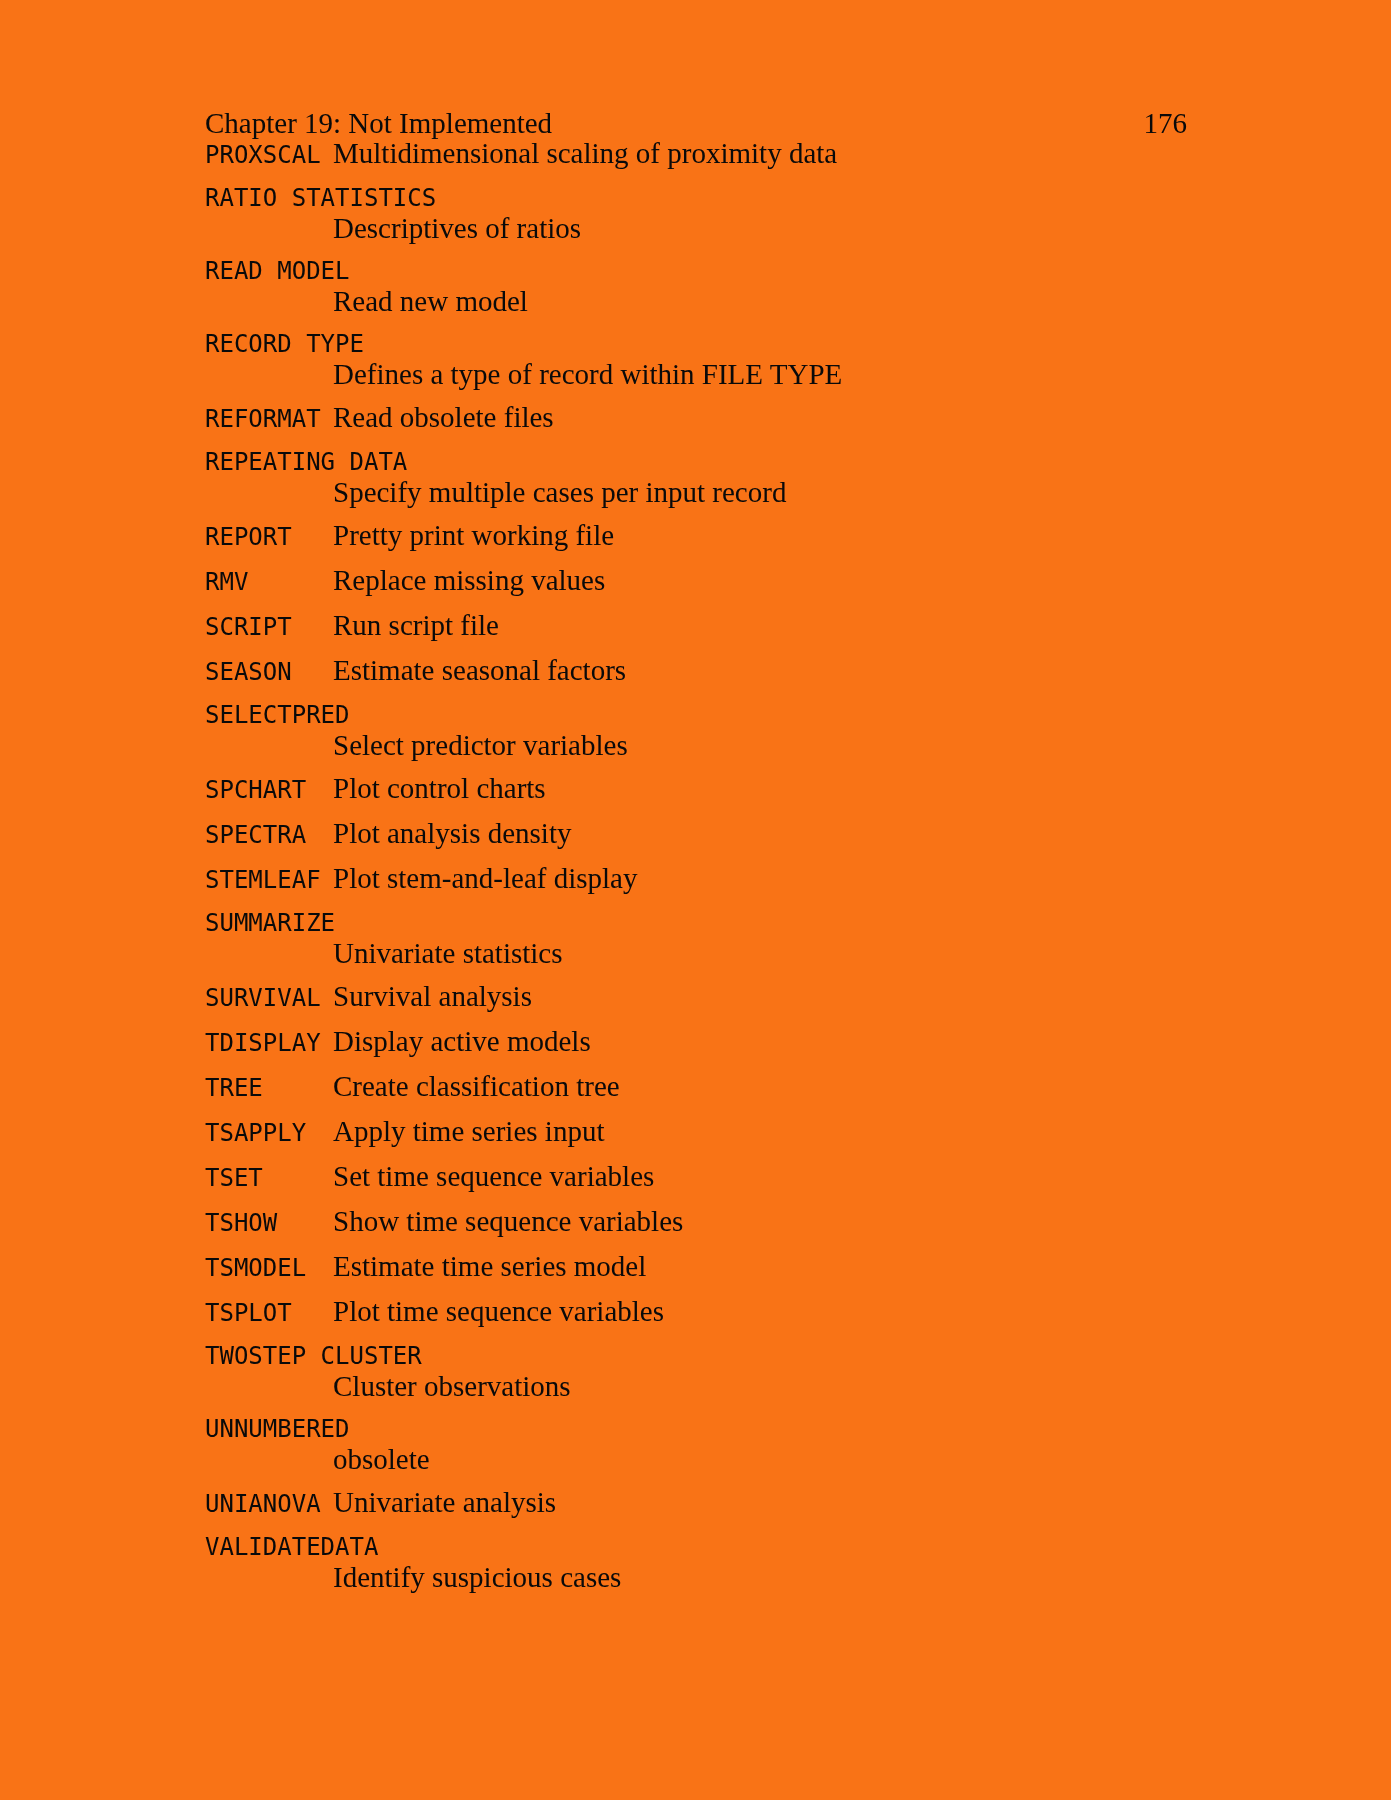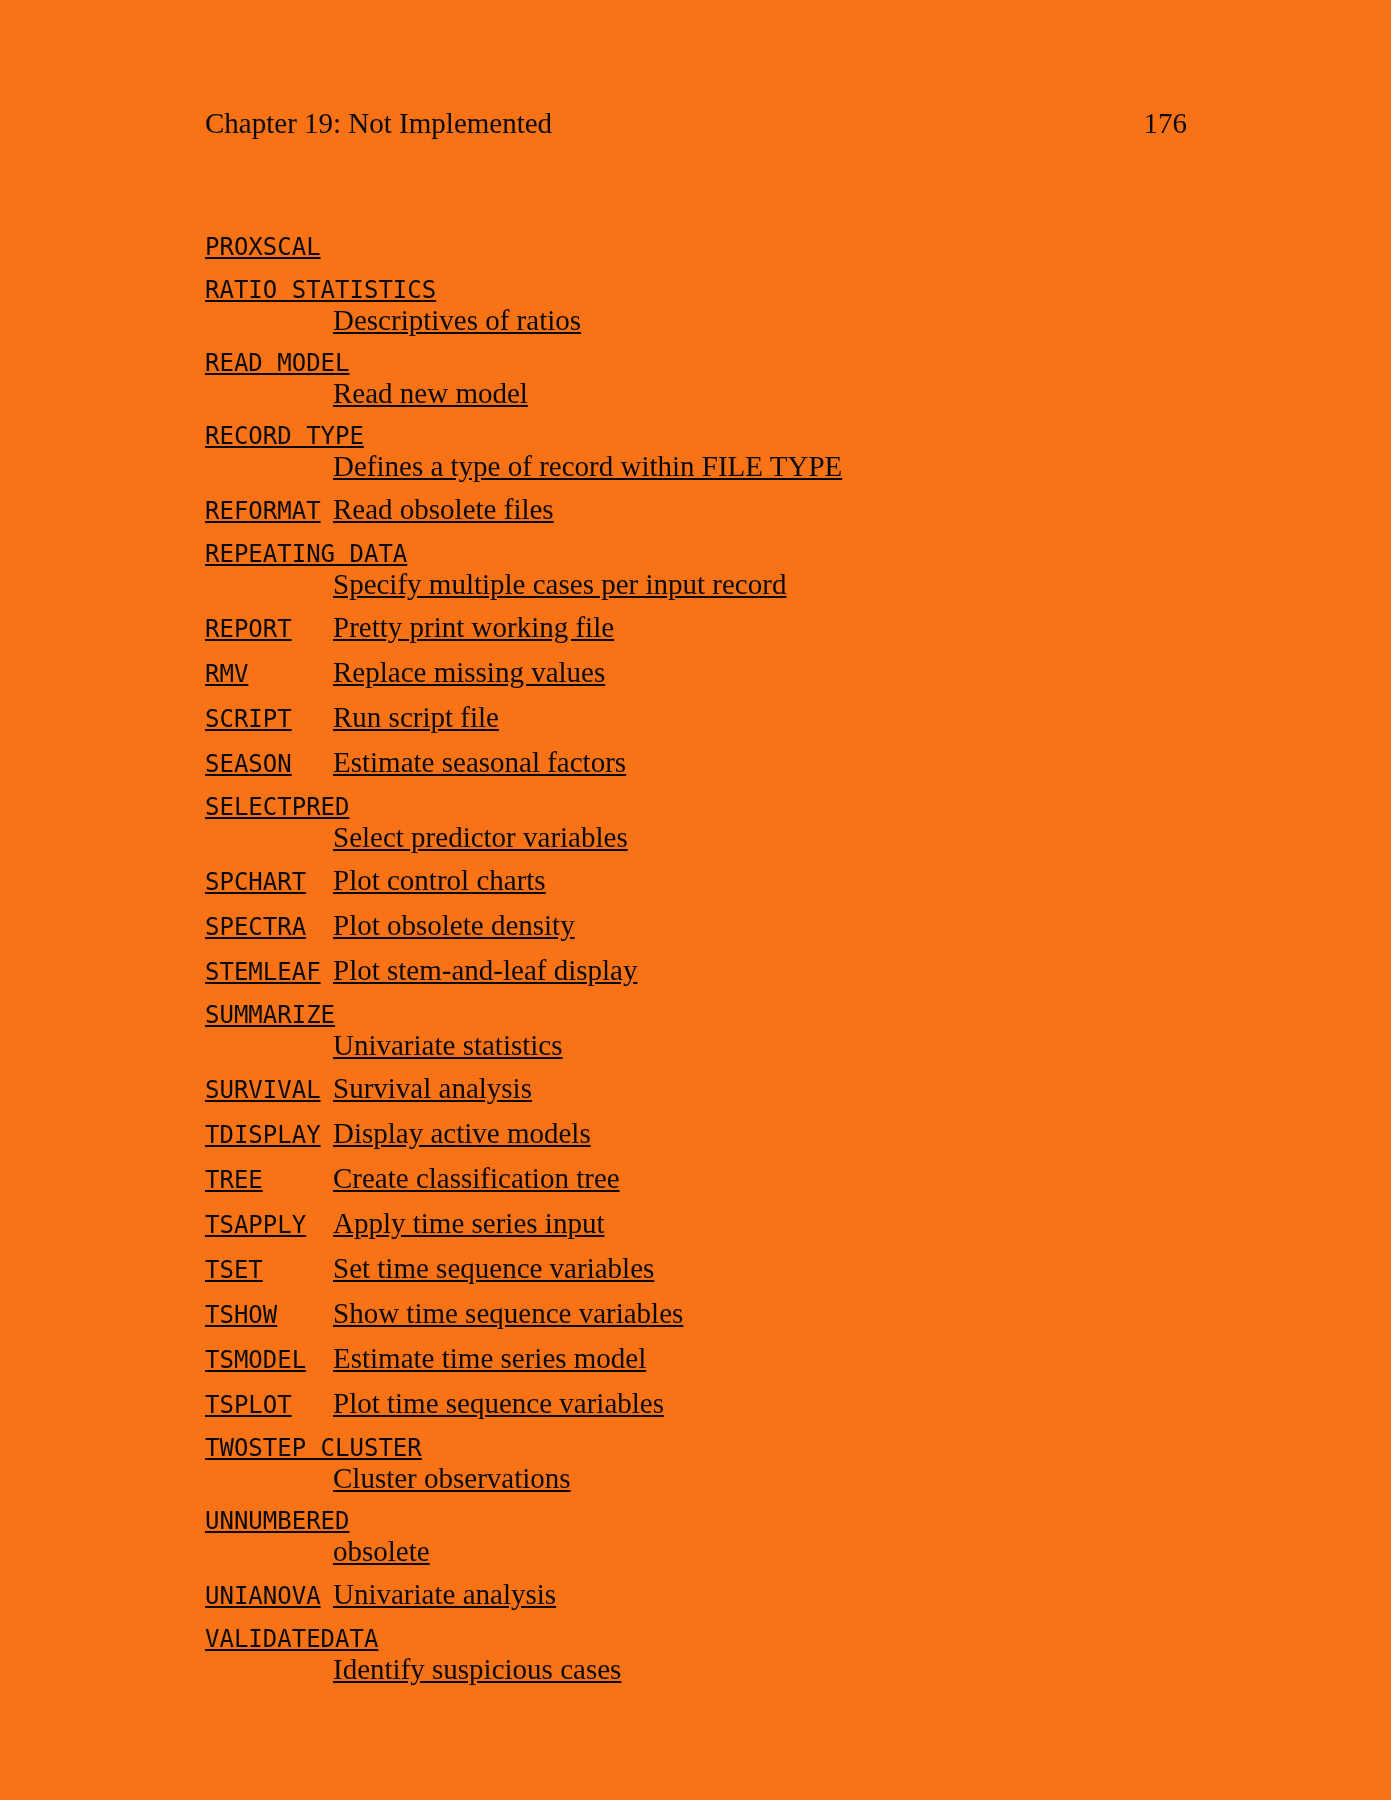--- a/index.html
+++ b/index.html
@@ -24,22 +24,20 @@
   }
   .doc-header {
     display: flex;
     justify-content: space-between;
     align-items: baseline;
     font-size: 29px;
     line-height: 30px;
     white-space: nowrap;
   }
   .entries {
-    margin-top: 94px;
-    text-decoration: underline;
   }
   .entry {
     font-size: 29px;
     line-height: 30px;
     margin-bottom: 13px;
   }
   .entry .cmd {
     font-family: "DejaVu Sans Mono", monospace;
     font-size: 24px;
     letter-spacing: 0px;
@@ -73,20 +71,21 @@
   <div class="content">
 
     <div class="doc-header">
       <span>Chapter 19: Not Implemented</span>
       <span>176</span>
     </div>
 
     <div class="entries">
   <div class="entry inline">
     <span class="cmd">PROXSCAL</span>
+    <span class="desc">Multidimensional scaling of proximity data</span>
   </div>
 
   <div class="entry wrapped">
     <span class="cmd">RATIO STATISTICS</span>
     <span class="desc">Descriptives of ratios</span>
   </div>
 
   <div class="entry wrapped">
     <span class="cmd">READ MODEL</span>
     <span class="desc">Read new model</span>
@@ -132,21 +131,21 @@
     <span class="desc">Select predictor variables</span>
   </div>
 
   <div class="entry inline">
     <span class="cmd">SPCHART</span>
     <span class="desc">Plot control charts</span>
   </div>
 
   <div class="entry inline">
     <span class="cmd">SPECTRA</span>
-    <span class="desc">Plot obsolete density</span>
+    <span class="desc">Plot analysis density</span>
   </div>
 
   <div class="entry inline">
     <span class="cmd">STEMLEAF</span>
     <span class="desc">Plot stem-and-leaf display</span>
   </div>
 
   <div class="entry wrapped">
     <span class="cmd">SUMMARIZE</span>
     <span class="desc">Univariate statistics</span>

